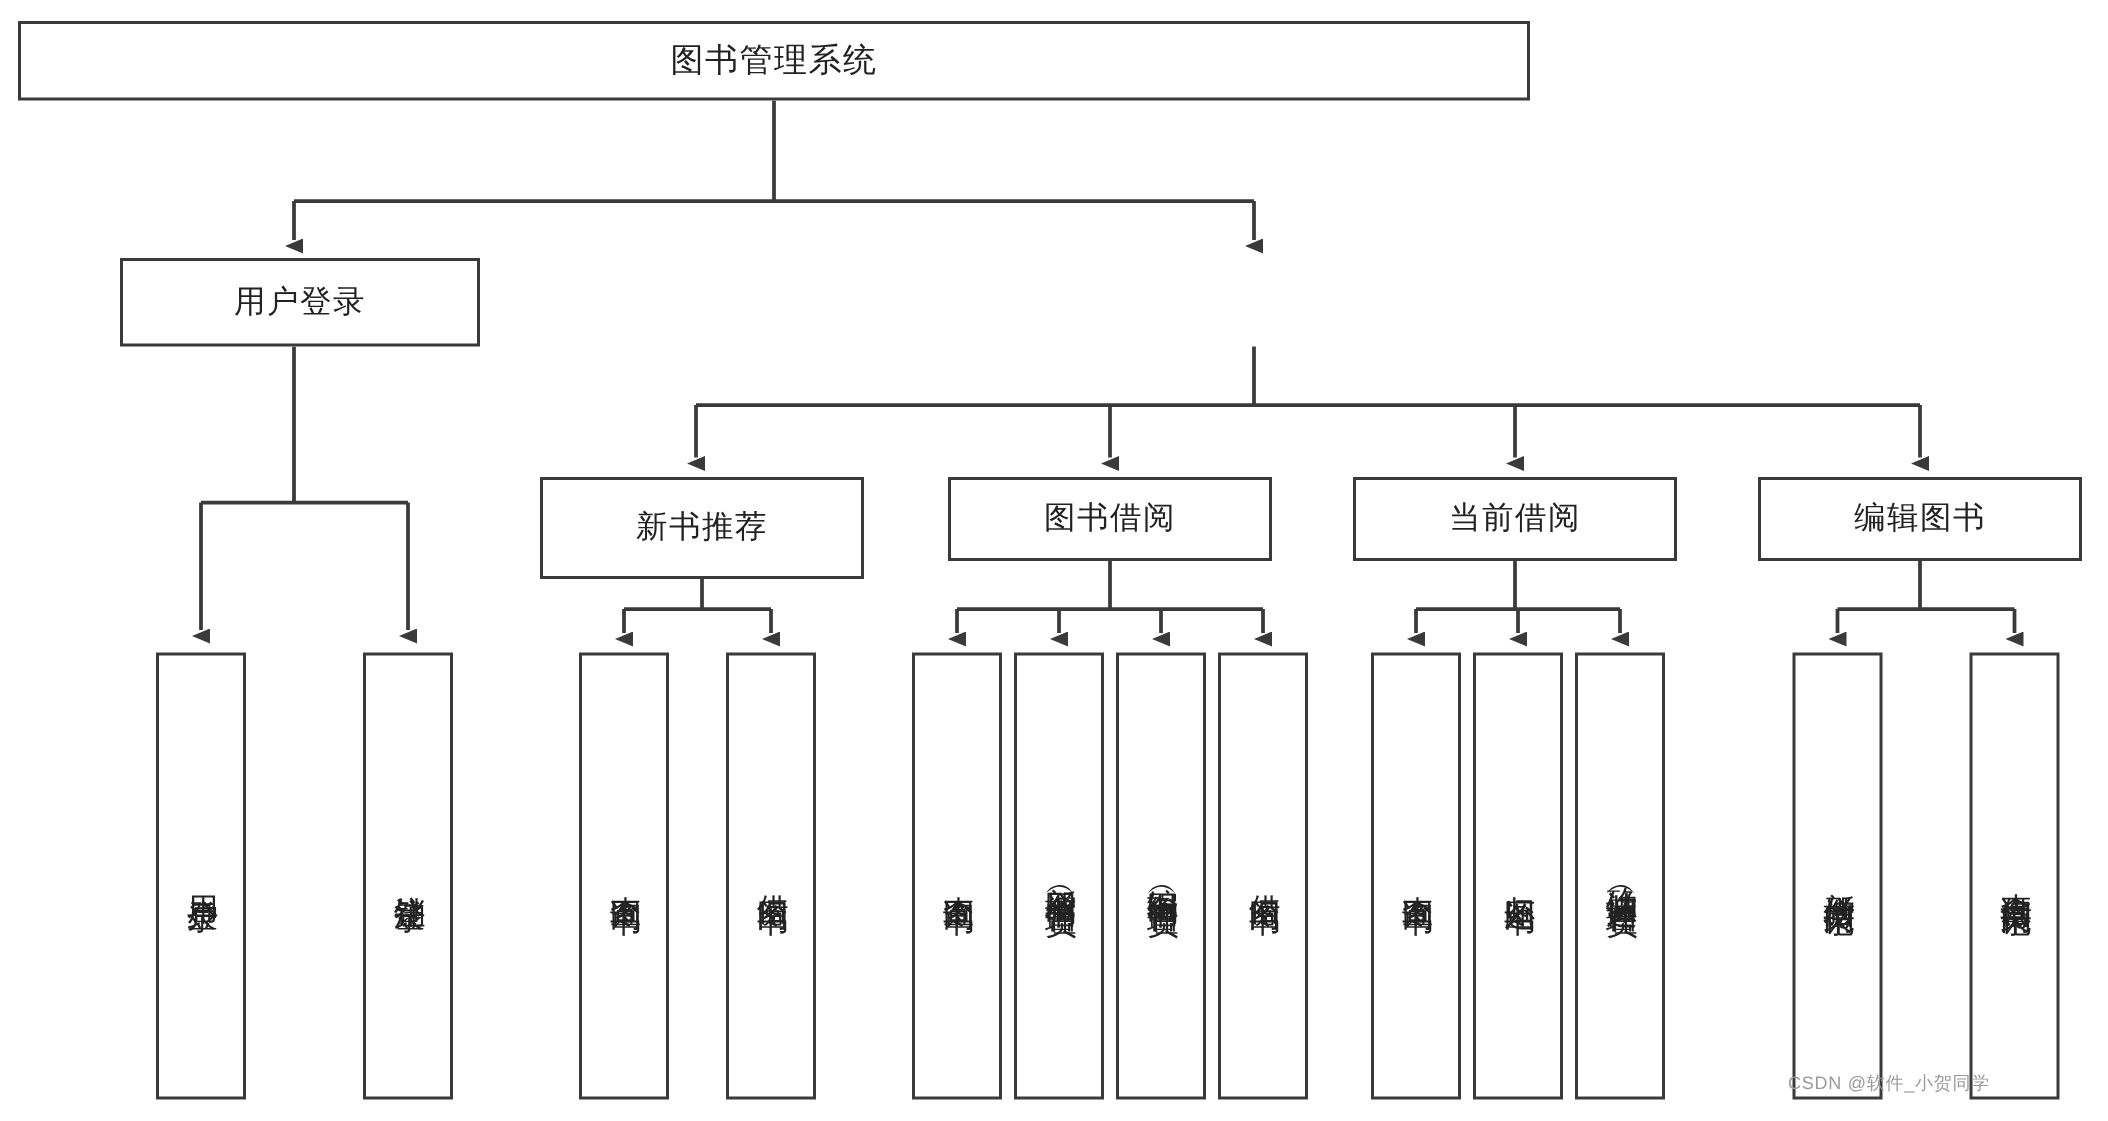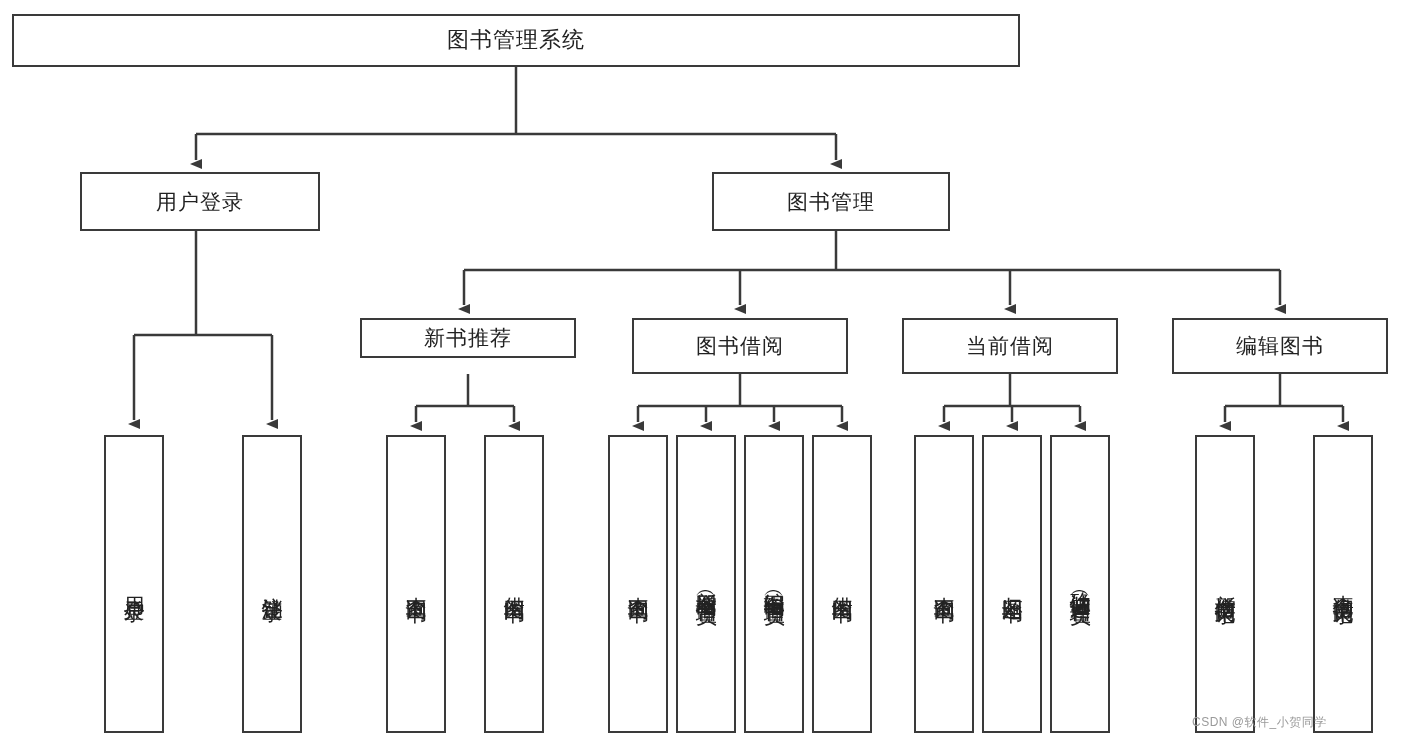--- a/index.html
+++ b/index.html
@@ -118,25 +118,22 @@
     </g>
   </svg>
 
   <div class="node h root" style="left:12px; top:14px; width:1008px; height:53px;">
     <span>图书管理系统</span>
   </div>
 
   <div class="node h" style="left:80px; top:172px; width:240px; height:59px;">
     <span>用户登录</span>
   </div>
-  <div class="node h" style="left:712px; top:172px; width:238px; height:59px;">
-    <span>图书管理</span>
-  </div>
 
-  <div class="node h" style="left:360px; top:318px; width:216px; height:40px;">
+  <div class="node h" style="left:360px; top:318px; width:216px; height:68px;">
     <span>新书推荐</span>
   </div>
   <div class="node h" style="left:902px; top:318px; width:216px; height:56px;">
     <span>当前借阅</span>
   </div>
   <div class="node h" style="left:632px; top:318px; width:216px; height:56px;">
     <span>图书借阅</span>
   </div>
   <div class="node h" style="left:1172px; top:318px; width:216px; height:56px;">
     <span>编辑图书</span>

